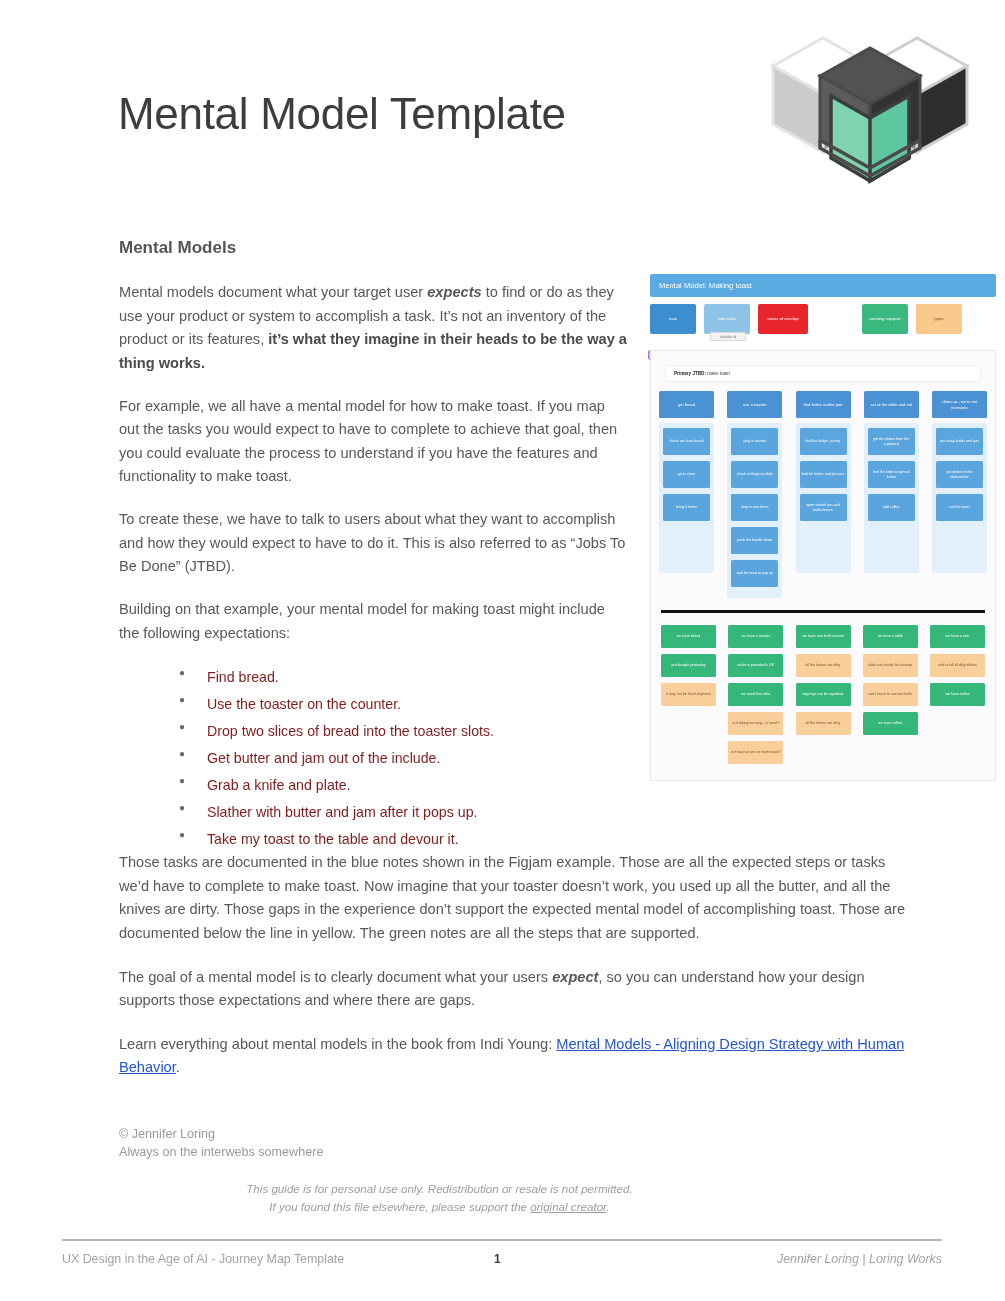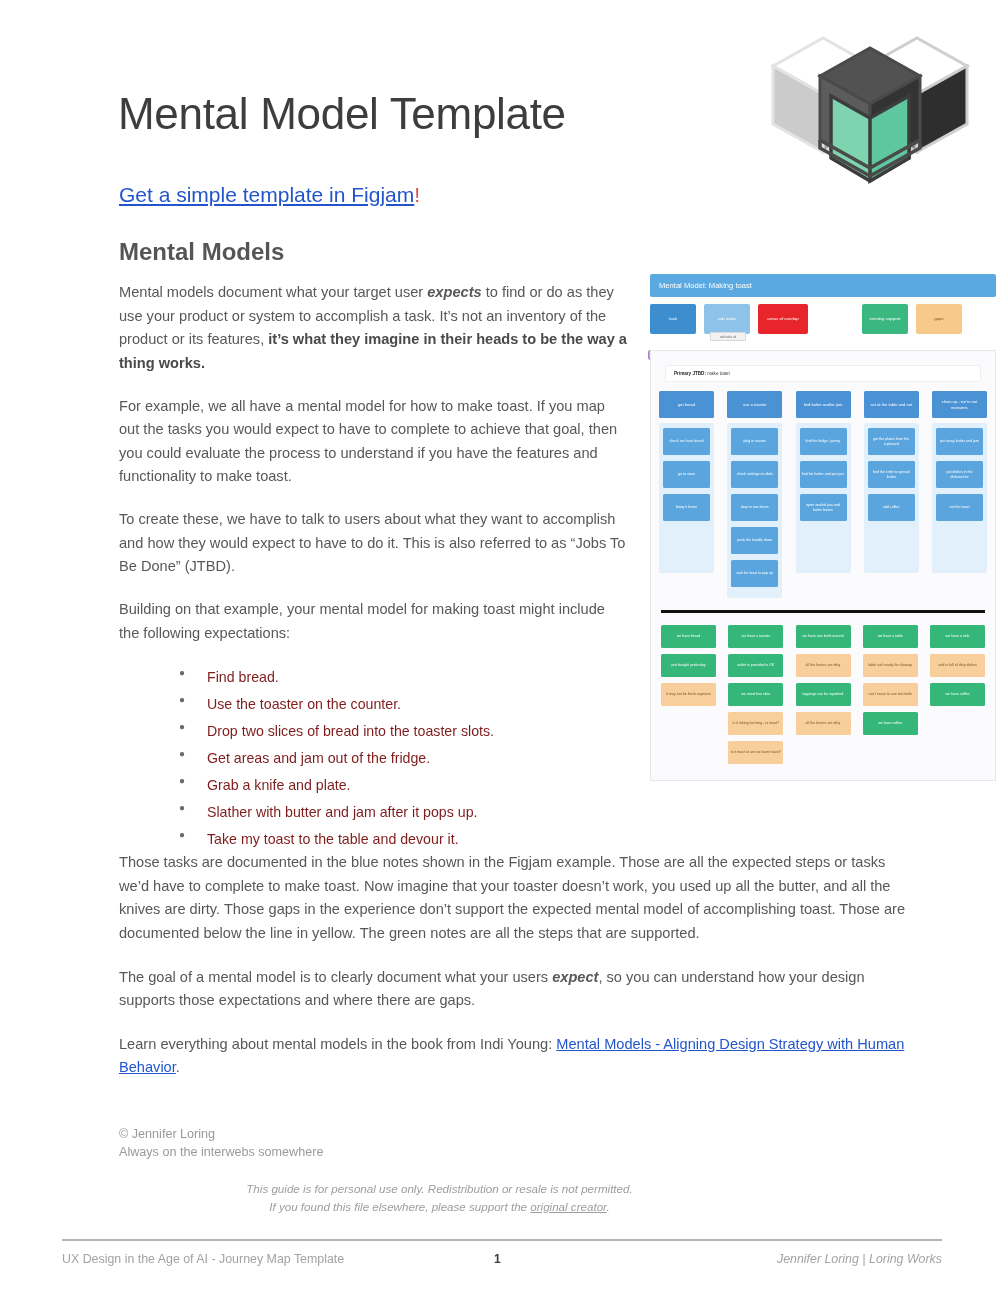--- a/index.html
+++ b/index.html
@@ -29,21 +29,21 @@
     position:absolute; left:119px; top:183px;
     font-size:21px; color:#c0392b;
   }
   .figjam-link {
     color:#2255cc; text-decoration:underline; font-size:21px;
   }
   .figjam-bang { color:#d9534f; font-size:21px; }
 
   .sec-head {
     position:absolute; left:119px; top:238px;
-    font-size:24px; font-weight:bold; color:#555;
+    font-size:17px; font-weight:bold; color:#555;
   }
 
   
   .col-left {
     position:absolute; left:119px; top:281px; width:508px;
   }
   .col-left p { margin:0 0 19px 0; font-size:14.6px; line-height:1.62; color:#58585a; }
   .col-left p b { color:#4a4a4a; }
   .em-bold-italic { font-weight:bold; font-style:italic; }
 
@@ -163,38 +163,35 @@
         <polygon points="105,100 144,78 144,140 105,163" fill="#5ec7a0" stroke="#3d3d3d" stroke-width="3.5"></polygon>
 
         <polyline points="55,122 105,150 155,122" fill="none" stroke="#4a4a4a" stroke-width="3.5"></polyline>
         <polyline points="55,122 55,130 105,158 155,130 155,122" fill="none" stroke="#4a4a4a" stroke-width="3.5"></polyline>
       </g>
     </svg>
   </div>
 
   <div class="doc-title">Mental Model Template</div>
 
-  <div class="figjam-line">
-    <a class="figjam-link" href="#">Get a simple template in Figjam</a><span class="figjam-bang">!</span>
-  </div>
 
   <div class="sec-head">Mental Models</div>
 
   <div class="col-left">
     <p><span>Mental models document what your target user </span><span class="em-bold-italic">expects</span><span> to find or do as they use your product or system to accomplish a task. It’s not an inventory of the product or its features, </span><b>it’s what they imagine in their heads to be the way a thing works.</b></p>
     <p>For example, we all have a mental model for how to make toast. If you map out the tasks you would expect to have to complete to achieve that goal, then you could evaluate the process to understand if you have the features and functionality to make toast.</p>
     <p>To create these, we have to talk to users about what they want to accomplish and how they would expect to have to do it. This is also referred to as “Jobs To Be Done” (JTBD).</p>
     <p>Building on that example, your mental model for making toast might include the following expectations:</p>
   </div>
 
   <ul class="tasks" id="task-list" style="position:absolute; left:119px; top:658px; width:500px;">
       <li>Find bread.</li>
       <li>Use the toaster on the counter.</li>
       <li>Drop two slices of bread into the toaster slots.</li>
-      <li>Get areas and jam out of the fridge.</li>
+      <li>Get butter and jam out of the include.</li>
       <li>Grab a knife and plate.</li>
       <li>Slather with butter and jam after it pops up.</li>
       <li>Take my toast to the table and devour it.</li>
     </ul>
 
   <div class="full-wrap">
     <p>Those tasks are documented in the blue notes shown in the Figjam example. Those are all the expected steps or tasks we’d have to complete to make toast. Now imagine that your toaster doesn’t work, you used up all the butter, and all the knives are dirty. Those gaps in the experience don’t support the expected mental model of accomplishing toast. Those are documented below the line in yellow. The green notes are all the steps that are supported.</p>
     <p><span>The goal of a mental model is to clearly document what your users </span><span class="em-bold-italic">expect</span><span>, so you can understand how your design supports those expectations and where there are gaps.</span></p>
     <p><span>Learn everything about mental models in the book from Indi Young:  </span><a class="booklink" href="#">Mental Models - Aligning Design Strategy with Human Behavior</a><span>.</span></p>
   </div>

